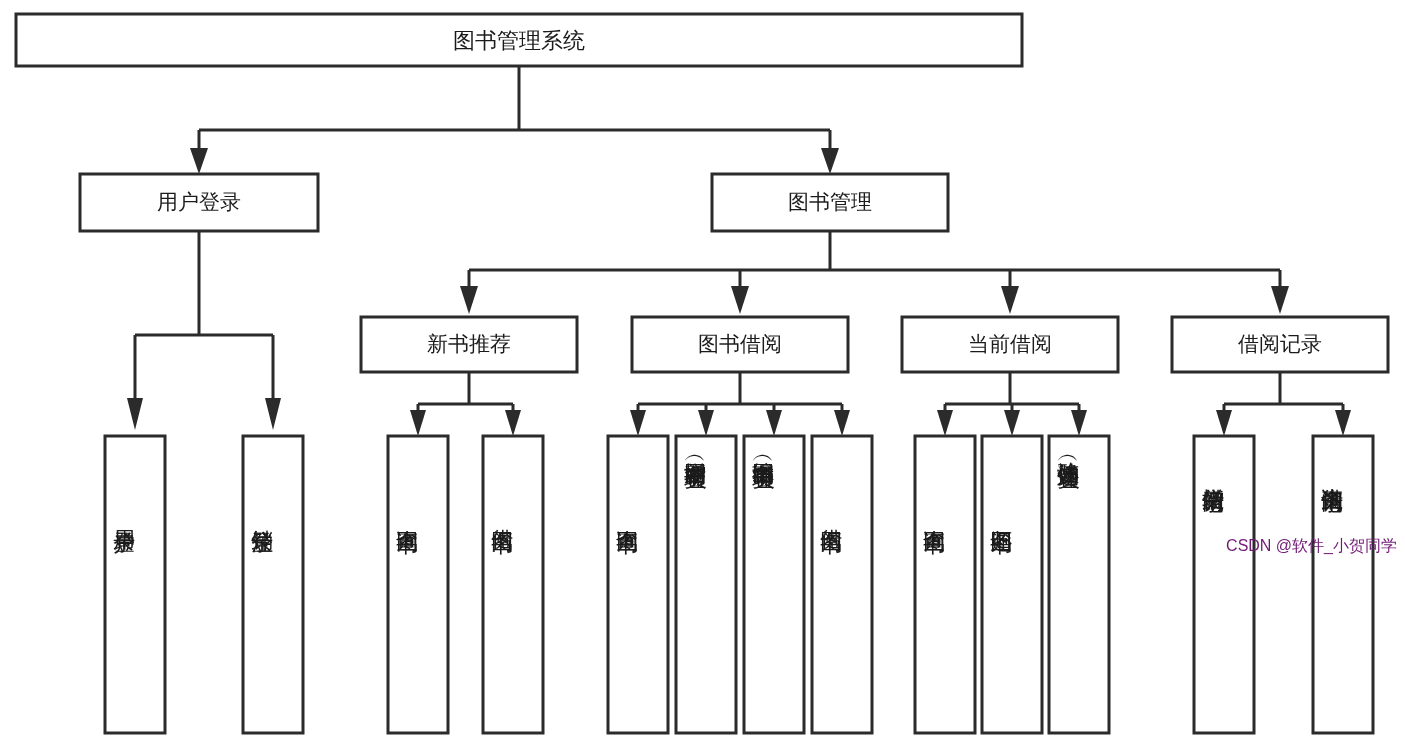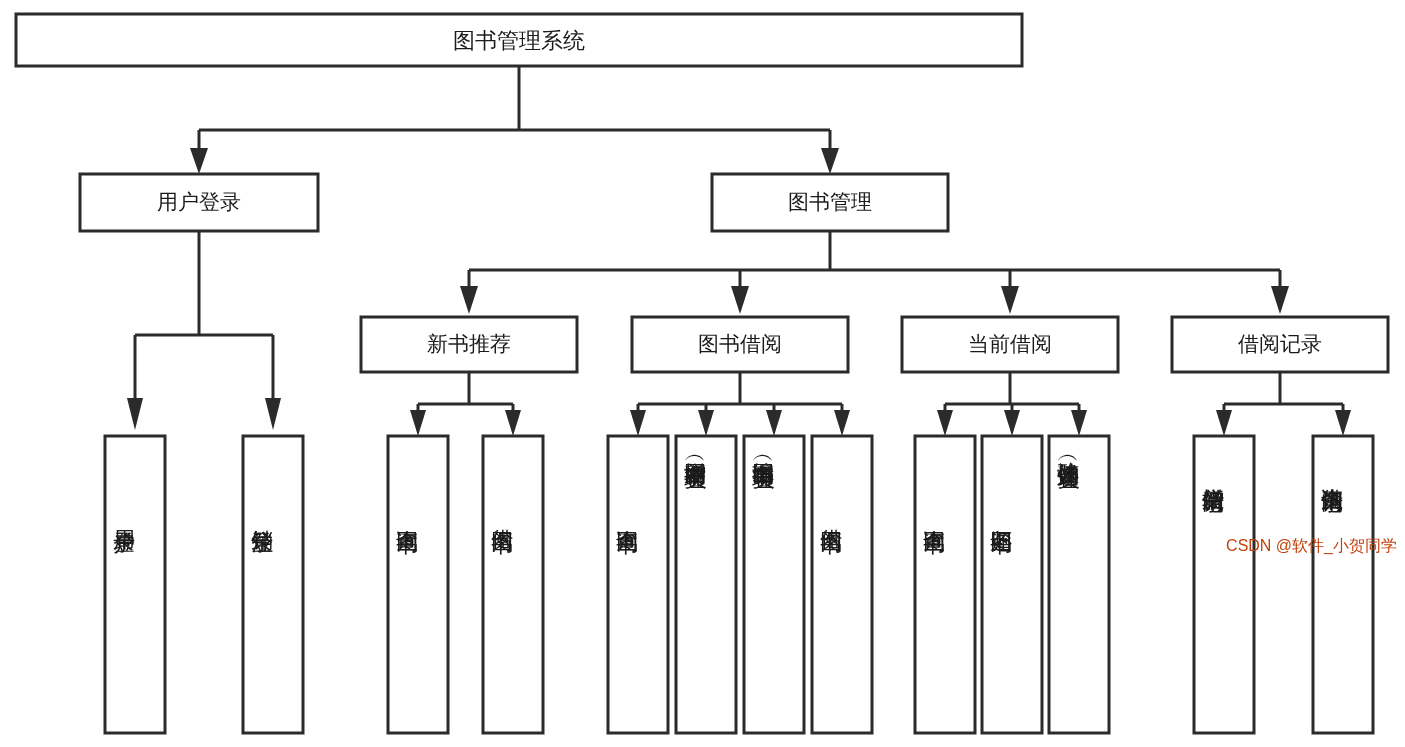--- a/index.html
+++ b/index.html
@@ -29,21 +29,21 @@
     font-size:22px;line-height:1.06;color:#1b1b1b;
     writing-mode:vertical-rl;
     text-orientation:upright;
     white-space:nowrap;
     letter-spacing:1px;
     pointer-events:none;
   }
   #watermark{
     position:absolute;right:8px;bottom:4px;
     font-family:"Liberation Sans","DejaVu Sans",sans-serif;
-    font-size:16px;color:#c2410c;white-space:nowrap;
+    font-size:16px;color:#701a75;white-space:nowrap;
   }
 </style>
 </head>
 <body>
 
 <div id="diagram-root">
 
   <svg width="1405" height="747" viewBox="0 0 1405 747">
 
     <g>

